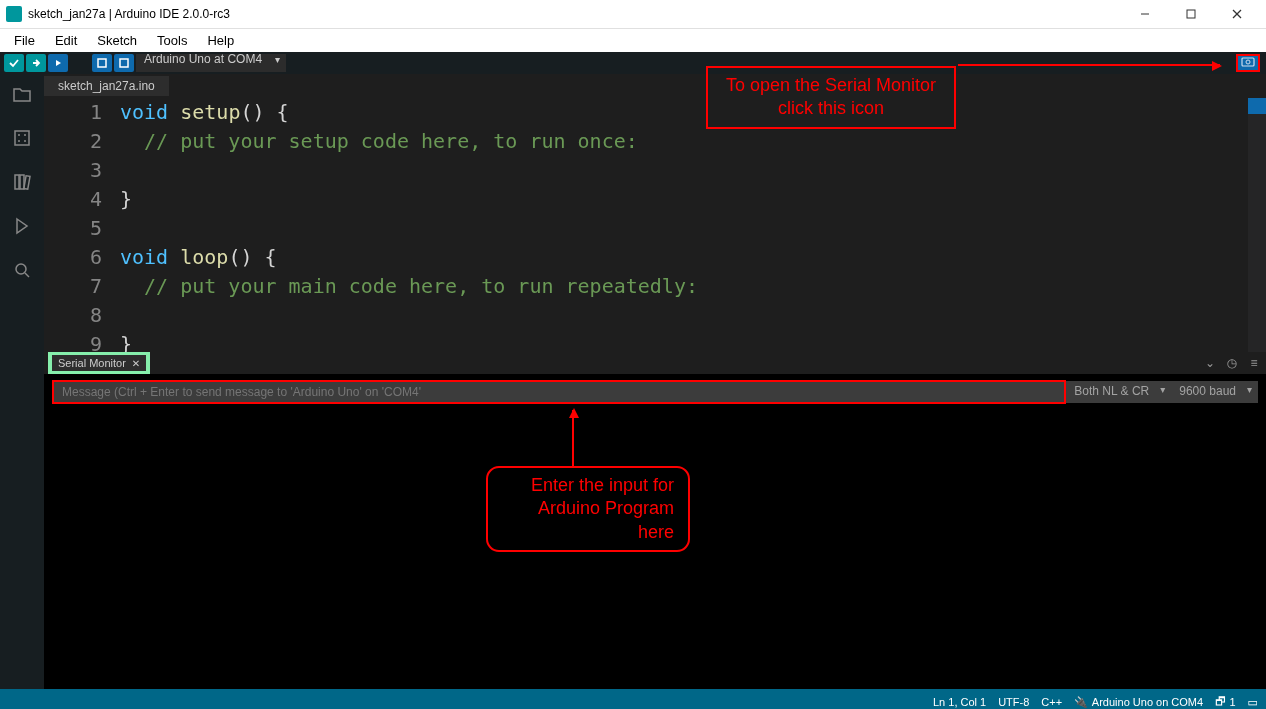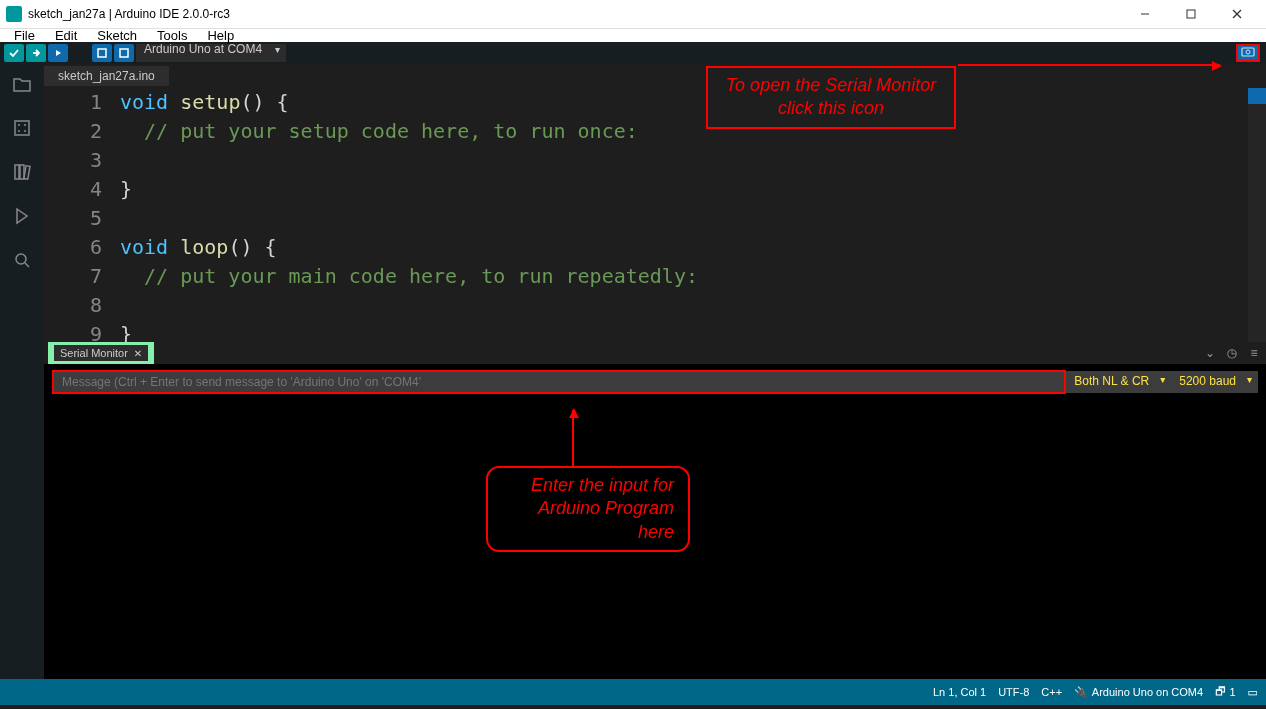--- a/index.html
+++ b/index.html
@@ -30,21 +30,21 @@
   border-radius: 2px;
 }
 .titlebar .title { flex: 1; }
 .titlebar .win-ctrl {
   width: 46px; height: 28px;
   display: flex; align-items: center; justify-content: center;
   color: #333; font-size: 12px;
 }
 
 .menubar {
-  height: 14px;
+  height: 24px;
   background: #fff;
   color: #000;
   display: flex;
   align-items: center;
   padding: 0 4px;
   font-size: 13px;
   border-top: 1px solid #e0e0e0;
 }
 .menubar .menu-item { padding: 2px 10px; }
 
@@ -178,21 +178,21 @@
   display: flex;
   align-items: center;
   padding: 0 4px;
 }
 .panel-tab {
   background: #2d2d2d;
   color: #ccc;
   font-size: 11px;
   padding: 2px 6px;
   display:flex;align-items:center;gap:6px;
-  border: 6px solid #86efac;
+  border: 4px solid #86efac;
 }
 .panel-tab .close { font-size:10px; }
 .panel-tabs-right {
   margin-left: auto;
   display:flex; gap:6px; color:#999;
 }
 .panel-ctrl { width:16px; text-align:center; font-size:12px;}
 .serial-input-row {
   display:flex; gap:0; padding:6px 8px;
   align-items:center;
@@ -202,21 +202,21 @@
   flex:1;
   background:#3c3c3c;
   color:#aaa;
   font-size:12px;
   padding:4px 8px;
   border:2px solid #ff0000;
   height:24px;
 }
 .serial-dd {
   background:#3c3c3c;
-  color:#fde047;
+  color:#a3a3a3;
   font-size:12px;
   padding:3px 22px 3px 8px;
   position:relative;
   height:22px;
   text-align:right;
 }
 .serial-dd::after { content:"▾"; position:absolute; right:6px; font-size:10px; }
 .serial-output { flex:1; background:#000; }
 
 .statusbar {
@@ -235,21 +235,20 @@
 
 .anno-box {
   position: absolute;
   border: 2px solid #ff0000;
   color: #ff0000;
   font-size: 18px;
   padding: 6px 14px;
   background: rgba(30,30,30,0.0);
   text-align:center;
   line-height:1.3;
-  font-style:italic;
 }
 .anno-arrow-h {
   position:absolute;
   height:0;
   border-top:2px solid #ff0000;
 }
 .anno-arrow-h::after {
   content:"";
   position:absolute; right:-2px; top:-5px;
   border-left:10px solid #ff0000;
@@ -432,21 +431,21 @@
           </div>
           <div class="panel-tabs-right">
             <div class="panel-ctrl">⌄</div>
             <div class="panel-ctrl">◷</div>
             <div class="panel-ctrl">≡</div>
           </div>
         </div>
         <div class="serial-input-row">
           <input class="serial-input" placeholder="Message (Ctrl + Enter to send message to 'Arduino Uno' on 'COM4'" style="">
           <div class="serial-dd">Both NL &amp; CR</div>
-          <div class="serial-dd">5200 baud</div>
+          <div class="serial-dd">9600 baud</div>
         </div>
         <div class="serial-output"></div>
       </div>
     </div>
   </div>
 </div>
 
 <div class="statusbar">
   <div class="st-spacer"></div>
   <div class="st-item">Ln 1, Col 1</div>

